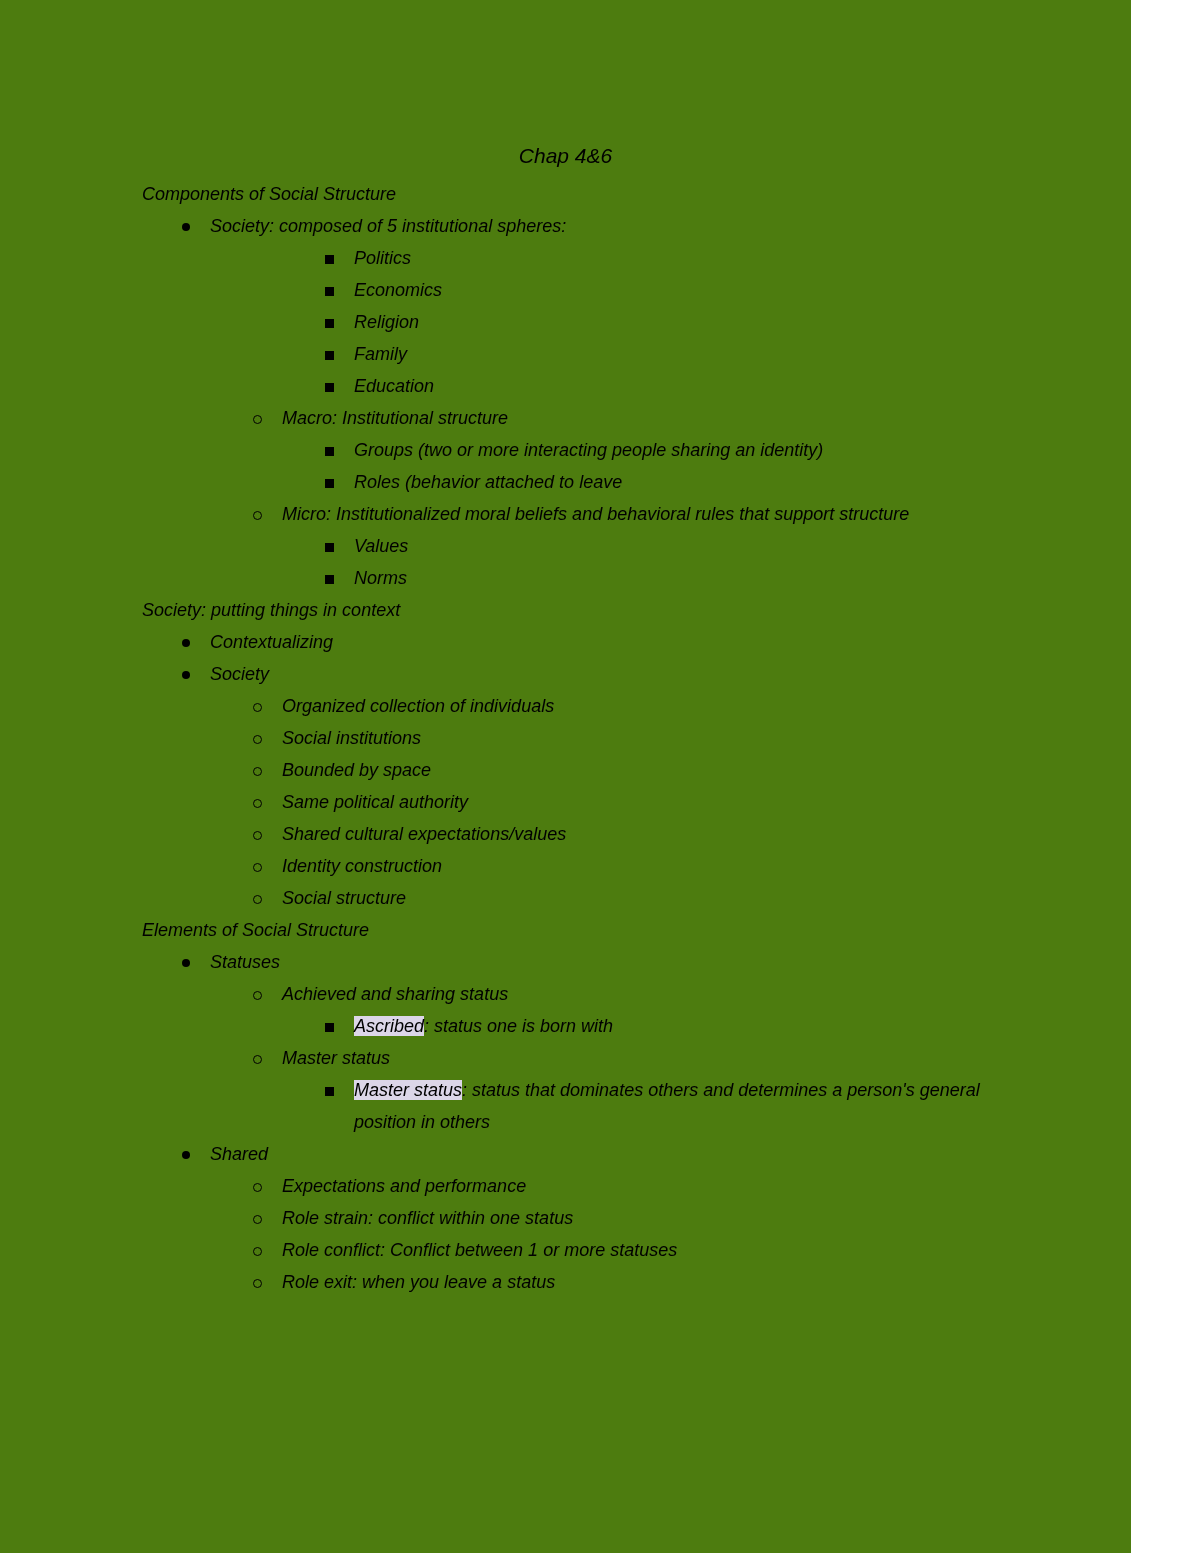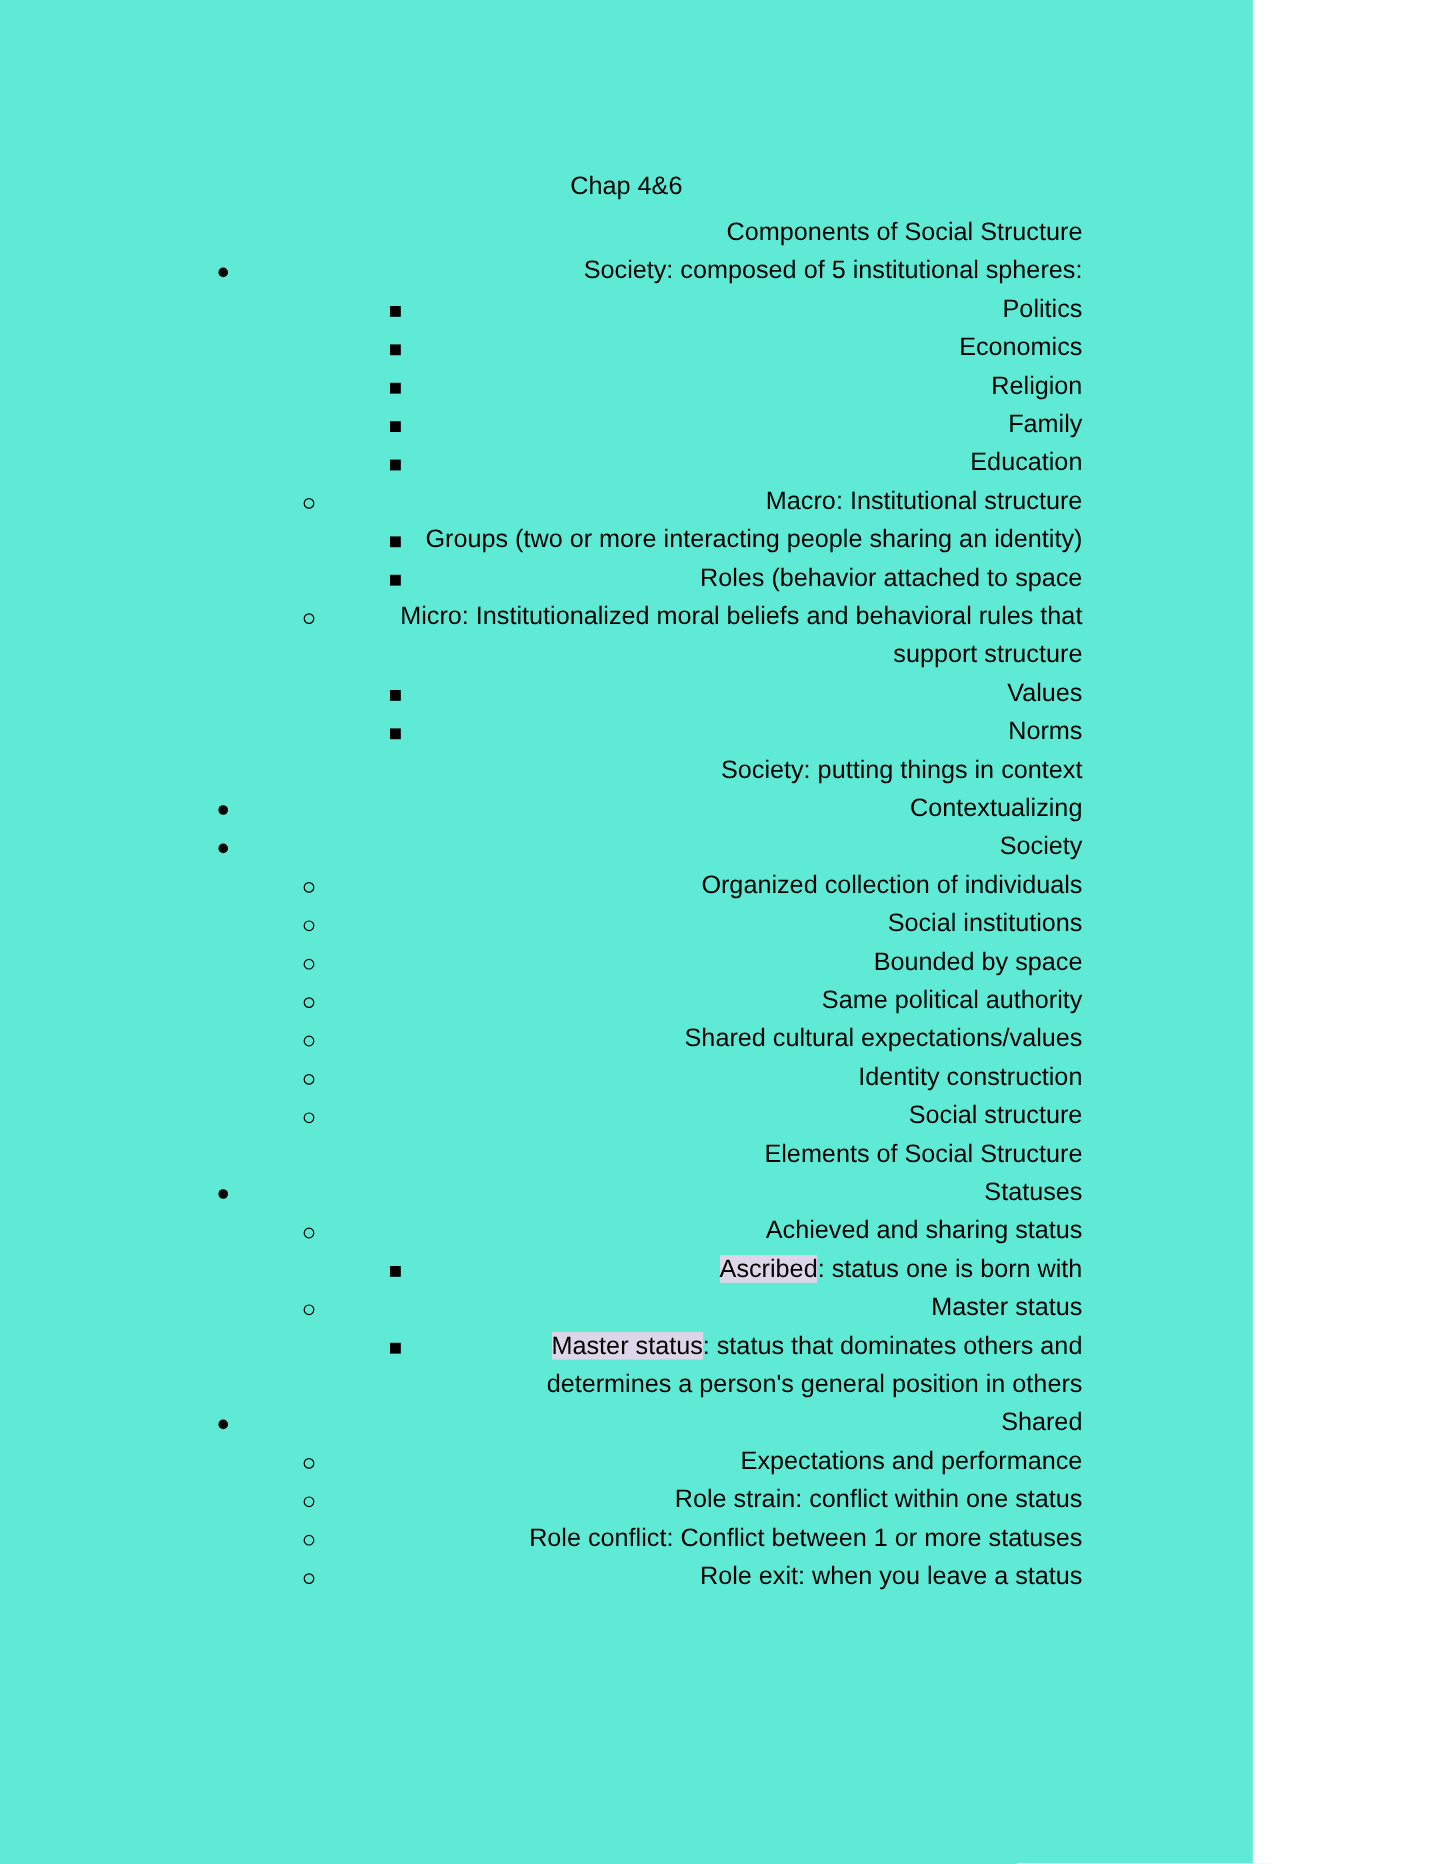--- a/index.html
+++ b/index.html
@@ -10,49 +10,49 @@
   }
   body {
     width: 1200px;
     height: 1553px;
     font-family: "Liberation Sans", sans-serif;
     color: #000000;
     -webkit-font-smoothing: antialiased;
   }
   .page {
     position: relative;
-    width: 1044px;
+    width: 1131px;
     height: 1553px;
     box-sizing: border-box;
     padding: 140px 142px 0 142px;
-    background: #5eead4;
+    background: #4d7c0f;
+    font-style: italic;
   }
 
   
   .doc-title {
     font-size: 21px;
     line-height: 32px;
     text-align: center;
     margin: 0 0 6px 0;
     white-space: pre;
   }
 
   
   .outline {
     margin: 0;
     padding: 0;
     list-style: none;
   }
   .node {
     position: relative;
-    font-size: 21px;
+    font-size: 18px;
     line-height: 32px;
     margin: 0;
     padding: 0;
-    text-align: right;
   }
 
   
   .lvl0 {
     padding-left: 0;
     margin-top: 0;
   }
 
   
   .lvl1 {
@@ -147,21 +147,21 @@
       <div class="node lvl2">
         <span class="bullet"></span>
         <span class="node-text">Macro: Institutional structure</span>
       </div>
       <div class="node lvl3">
         <span class="bullet"></span>
         <span class="node-text">Groups (two or more interacting people sharing an identity)</span>
       </div>
       <div class="node lvl3">
         <span class="bullet"></span>
-        <span class="node-text">Roles (behavior attached to space</span>
+        <span class="node-text">Roles (behavior attached to leave</span>
       </div>
       <div class="node lvl2">
         <span class="bullet"></span>
         <span class="node-text">Micro: Institutionalized moral beliefs and behavioral rules that support structure</span>
       </div>
       <div class="node lvl3">
         <span class="bullet"></span>
         <span class="node-text">Values</span>
       </div>
       <div class="node lvl3">

